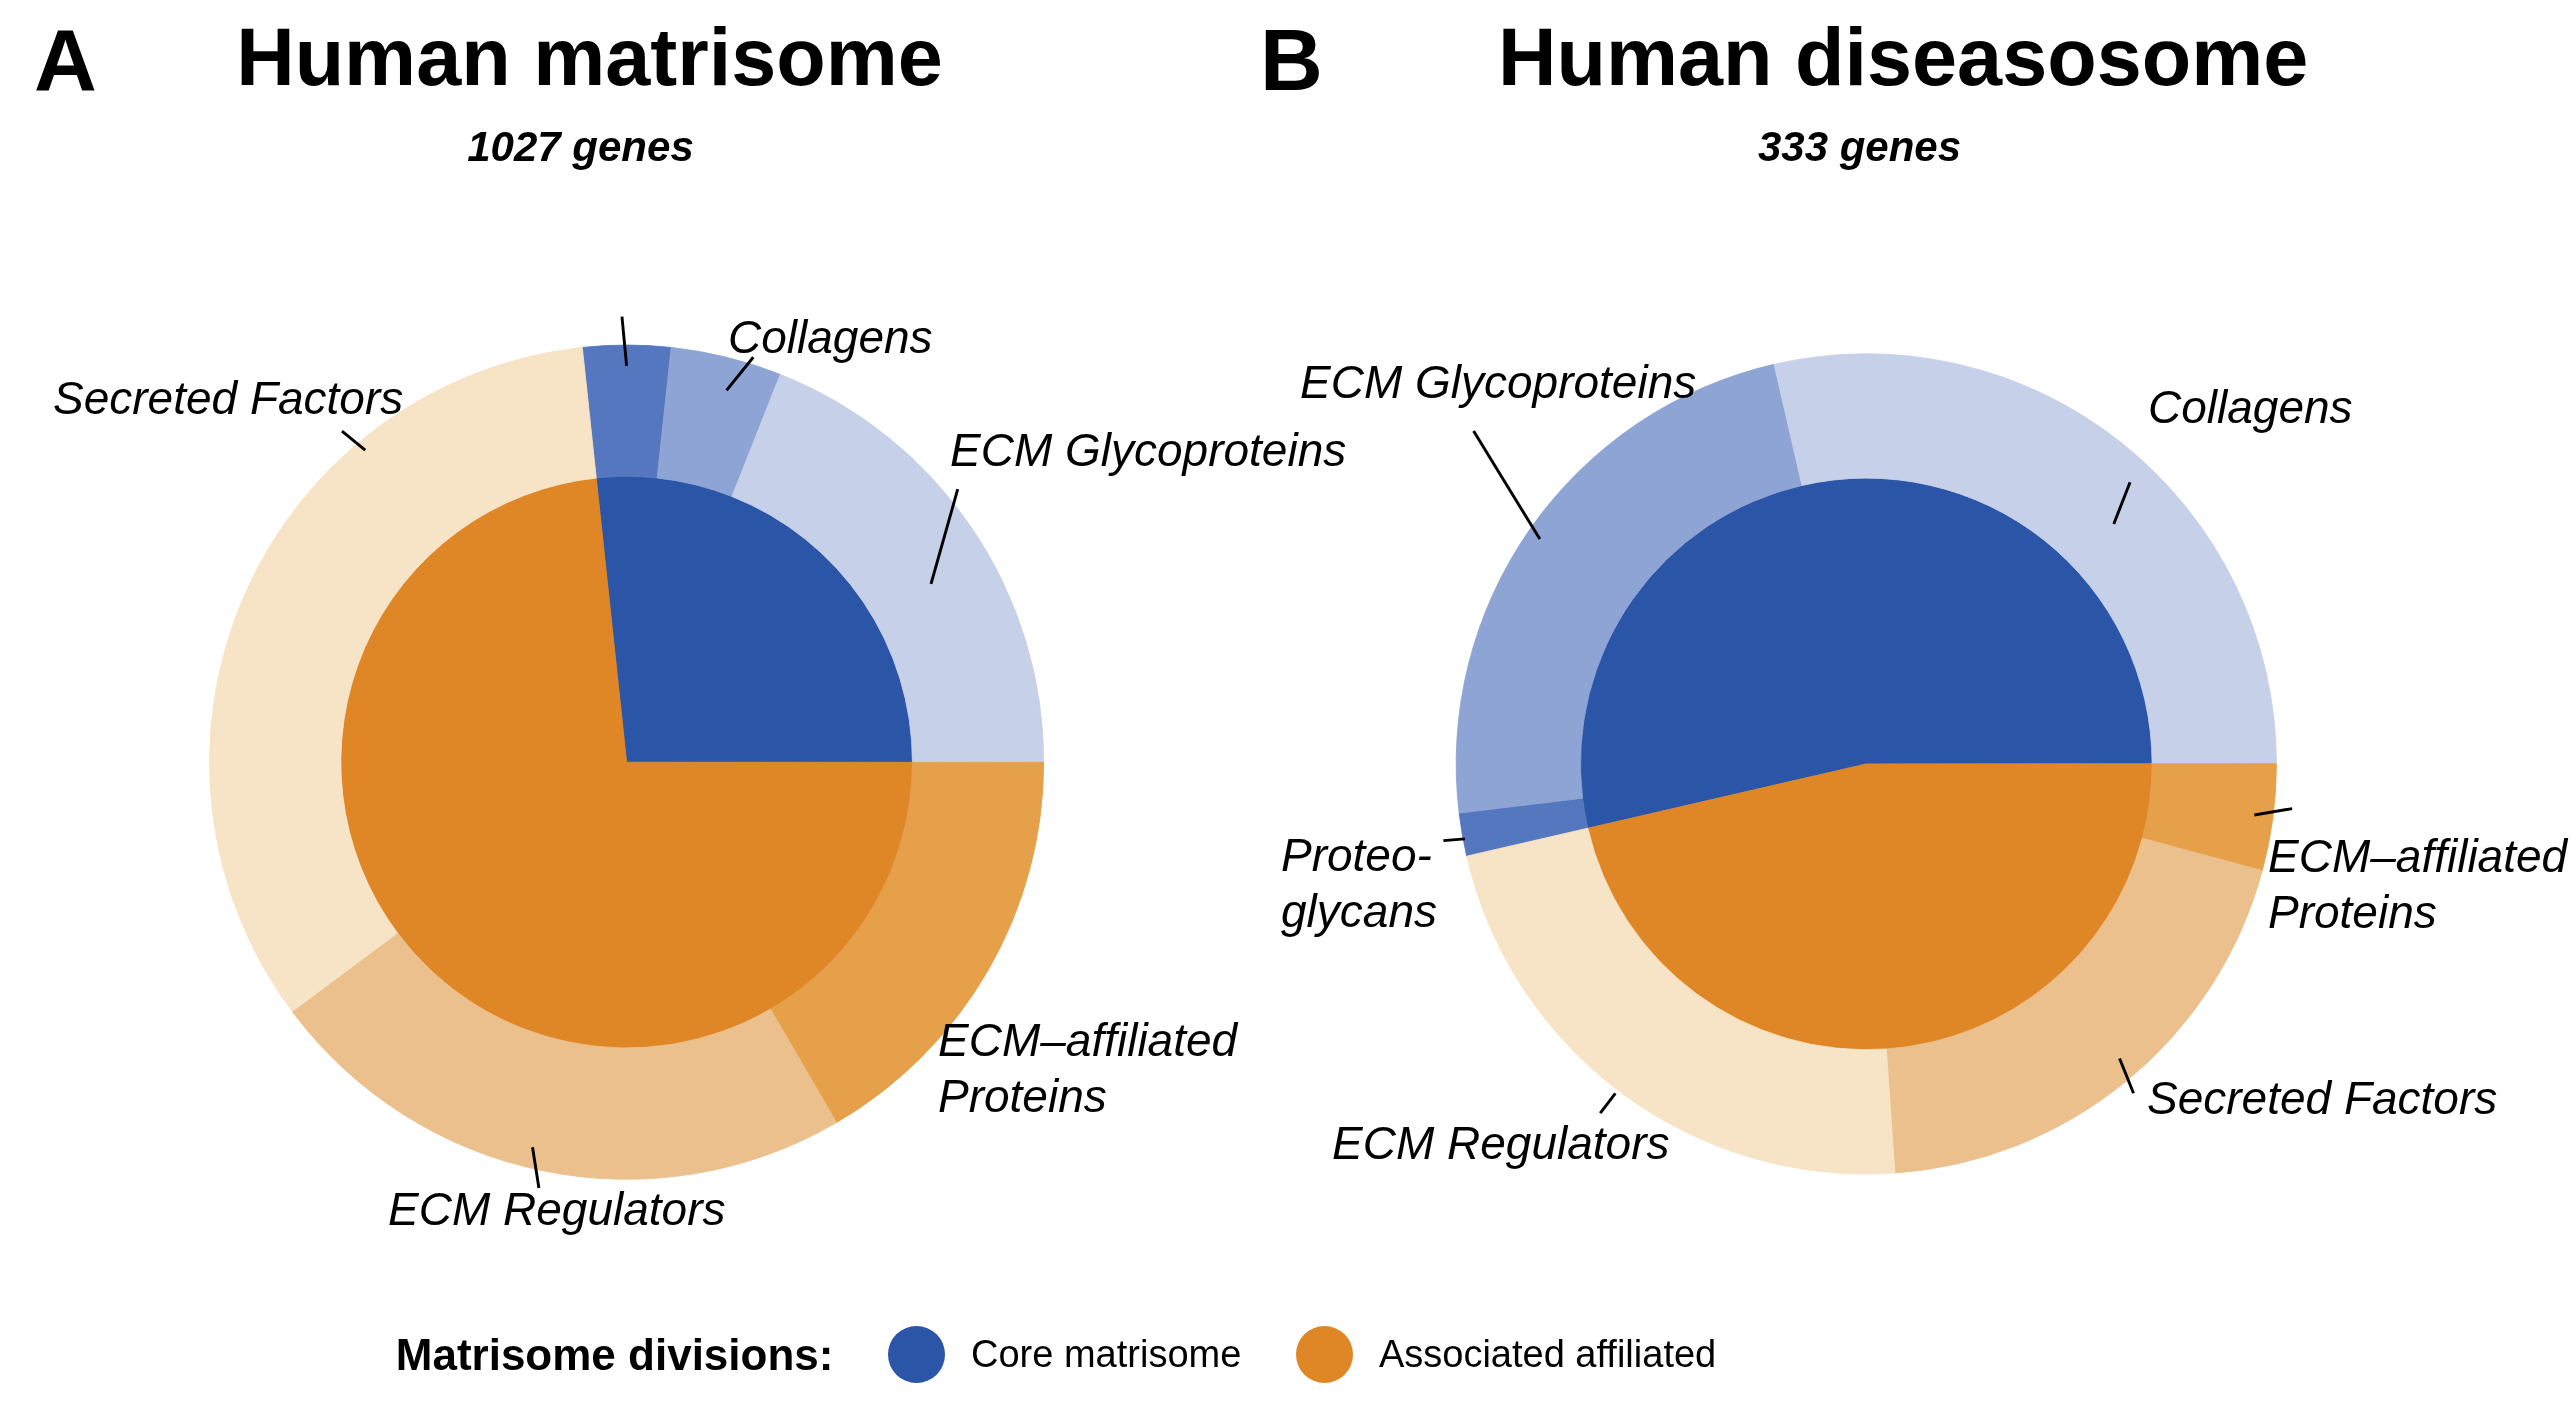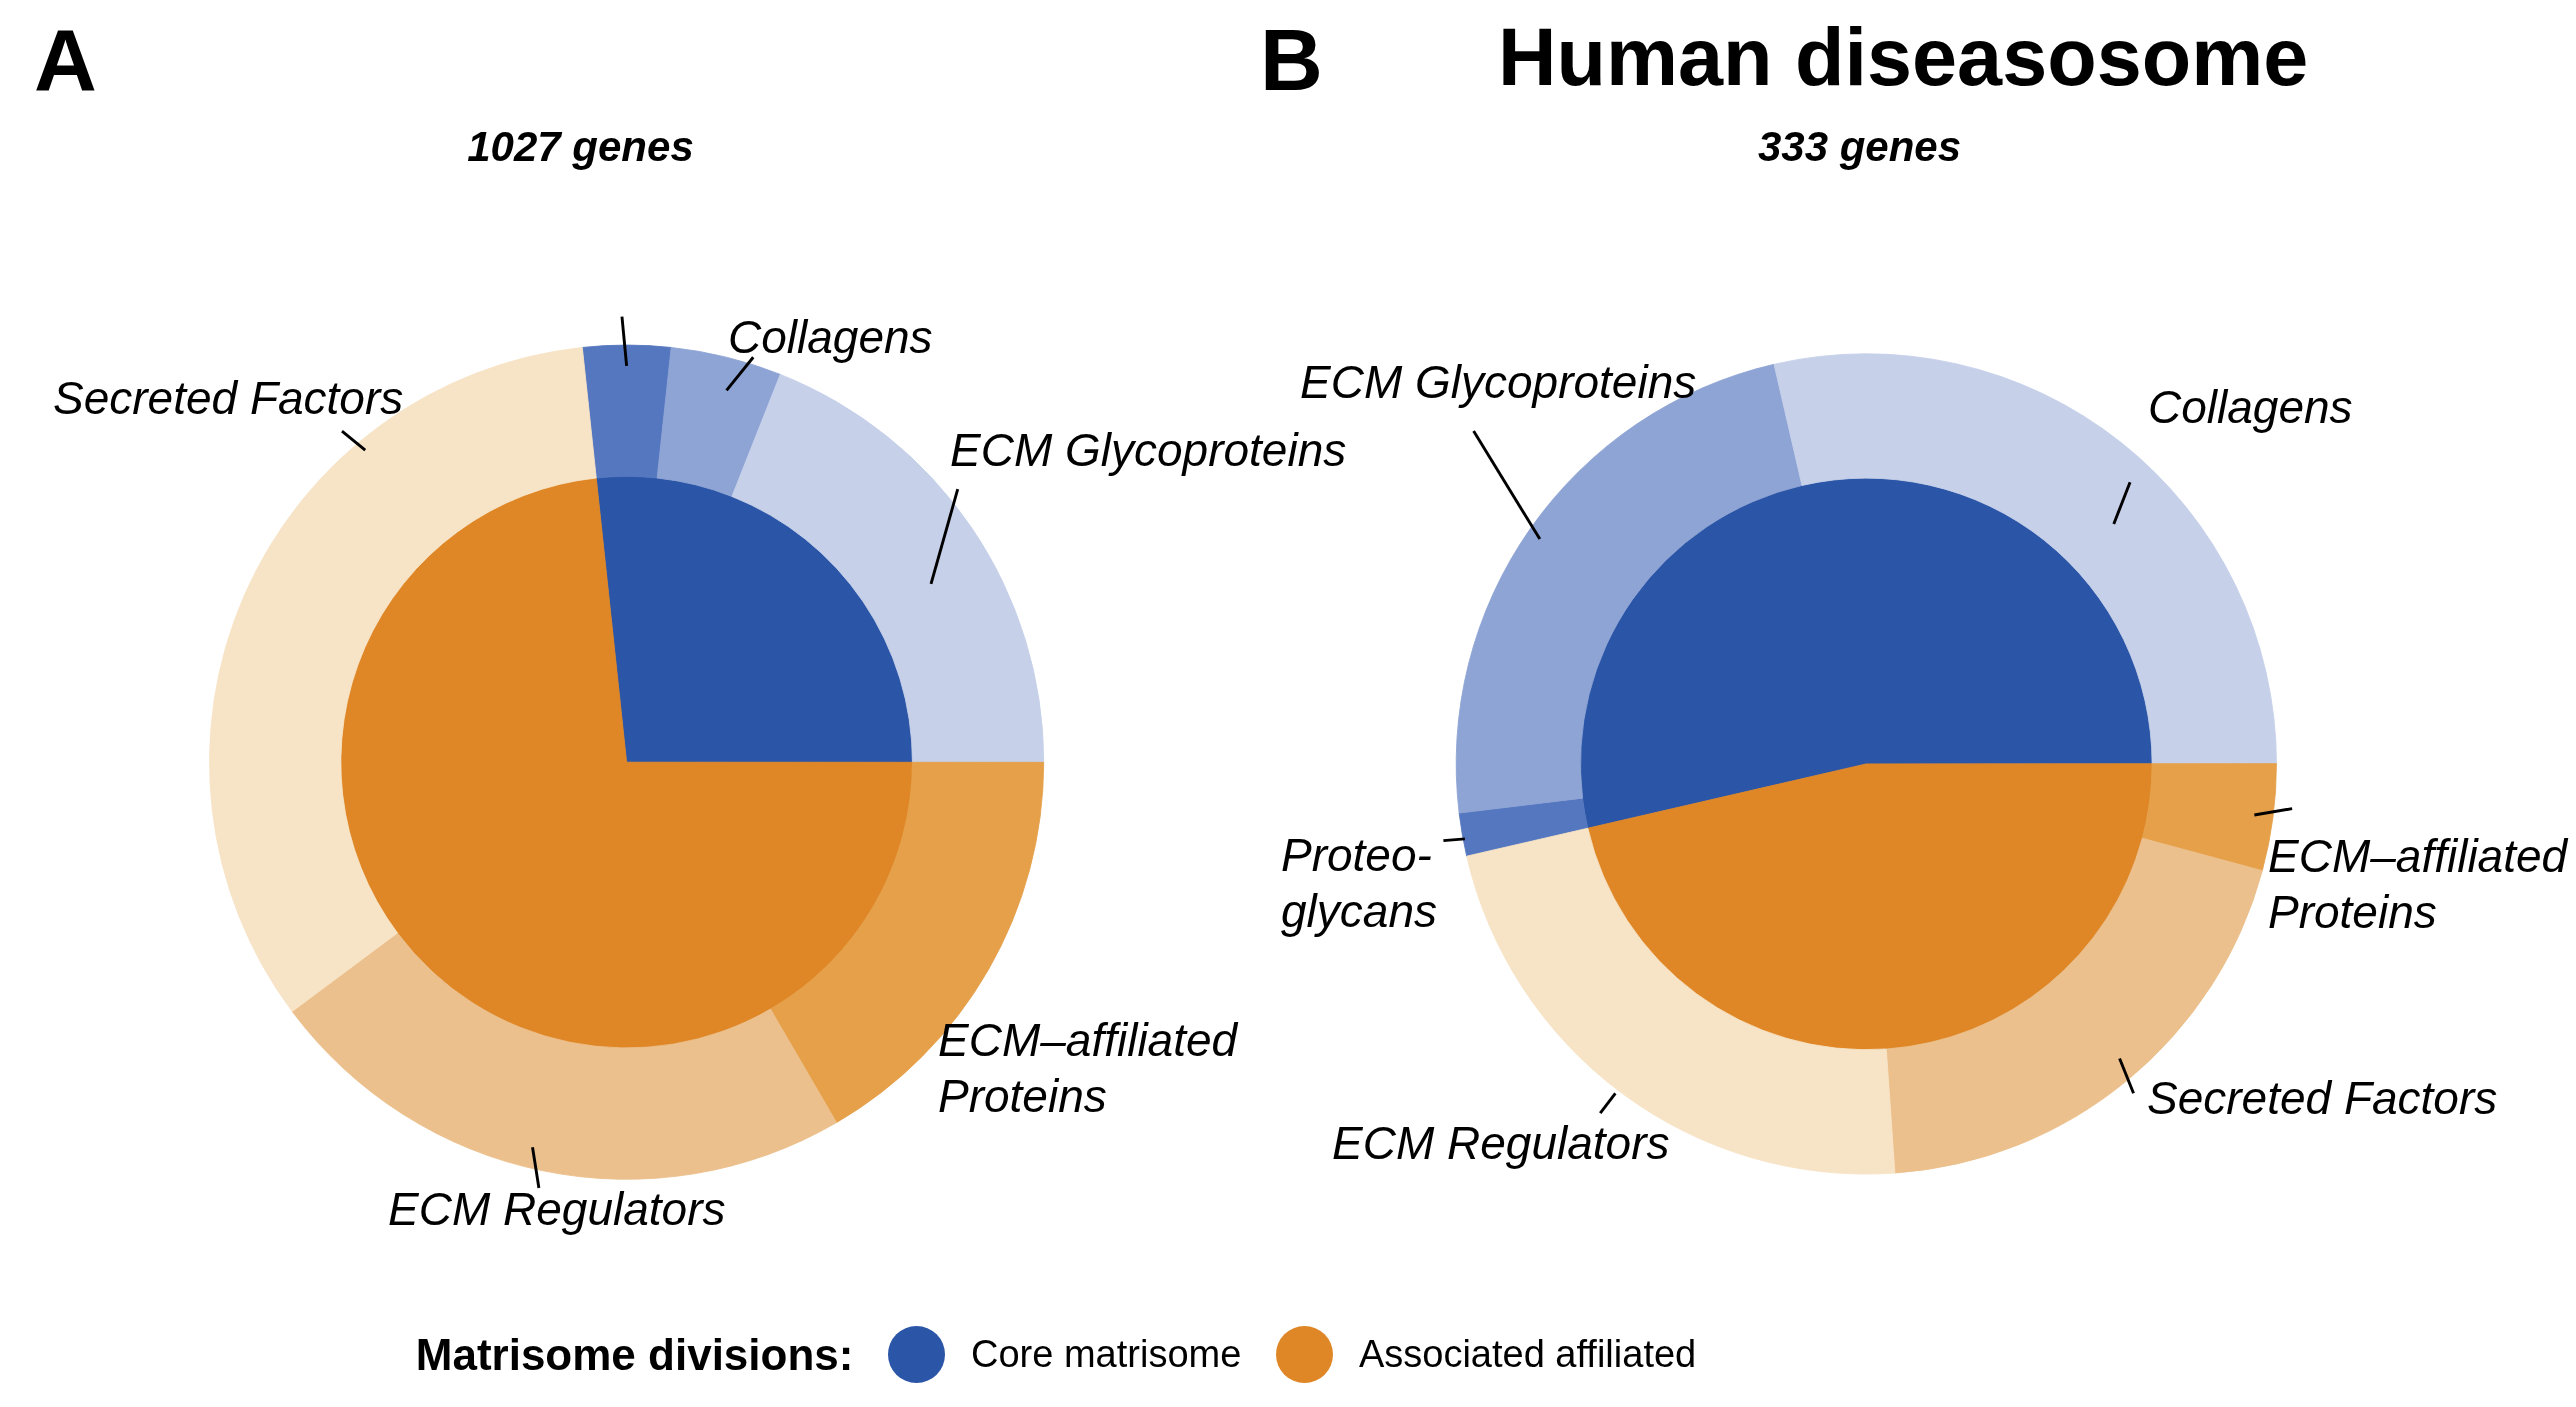--- a/index.html
+++ b/index.html
@@ -25,21 +25,21 @@
   #lblA-ecmaff{left:938px;top:1012px;}
   #lblA-regulators{left:388px;top:1181px;}
   
   #lblB-glyco{left:1300px;top:354px;}
   #lblB-collagens{left:2148px;top:379px;}
   #lblB-proteoglycans{left:1281px;top:791px;margin-top:36px;}
   #lblB-ecmaff{left:2268px;top:828px;}
   #lblB-secreted{left:2147px;top:1070px;}
   #lblB-regulators{left:1332px;top:1115px;}
   
-  #legend{position:absolute;left:0;top:1326px;width:2112px;display:flex;justify-content:center;align-items:center;gap:35px;}
+  #legend{position:absolute;left:0;top:1326px;width:2112px;display:flex;justify-content:center;align-items:center;gap:55px;}
   #legend .heading{font-size:44px;font-weight:bold;white-space:nowrap;}
   .legend-item{display:flex;align-items:center;gap:25.6px;}
   .legend-dot{width:57px;height:57px;border-radius:50%;}
   .legend-label{font-size:38px;white-space:nowrap;}
 </style>
 </head>
 <body>
 
 <div id="canvas">
 
@@ -67,20 +67,21 @@
       <line x1="916" y1="1975" x2="927" y2="2045" stroke="#000" stroke-width="5"></line>
       <line x1="2650" y1="928" x2="2536" y2="742" stroke="#000" stroke-width="5"></line>
       <line x1="3666" y1="830" x2="3638" y2="902" stroke="#000" stroke-width="5"></line>
       <line x1="2484" y1="1447" x2="2521" y2="1444" stroke="#000" stroke-width="5"></line>
       <line x1="3880" y1="1403" x2="3945" y2="1392" stroke="#000" stroke-width="5"></line>
       <line x1="3648" y1="1822" x2="3672" y2="1882" stroke="#000" stroke-width="5"></line>
       <line x1="2754" y1="1916" x2="2780" y2="1882" stroke="#000" stroke-width="5"></line>
     </svg>
 
   <div id="letterA" class="panel-letter">A</div>
+  <div id="titleA" class="chart-title">Human matrisome</div>
   <div id="subtitleA" class="chart-subtitle">1027 genes</div>
 
   <div id="letterB" class="panel-letter">B</div>
   <div id="titleB" class="chart-title">Human diseasosome</div>
   <div id="subtitleB" class="chart-subtitle">333 genes</div>
 
   <div id="lblA-collagens" class="lbl">Collagens</div>
   <div id="lblA-glyco" class="lbl">ECM Glycoproteins</div>
   <div id="lblA-ecmaff" class="lbl">
     <span>ECM–affiliated</span>

